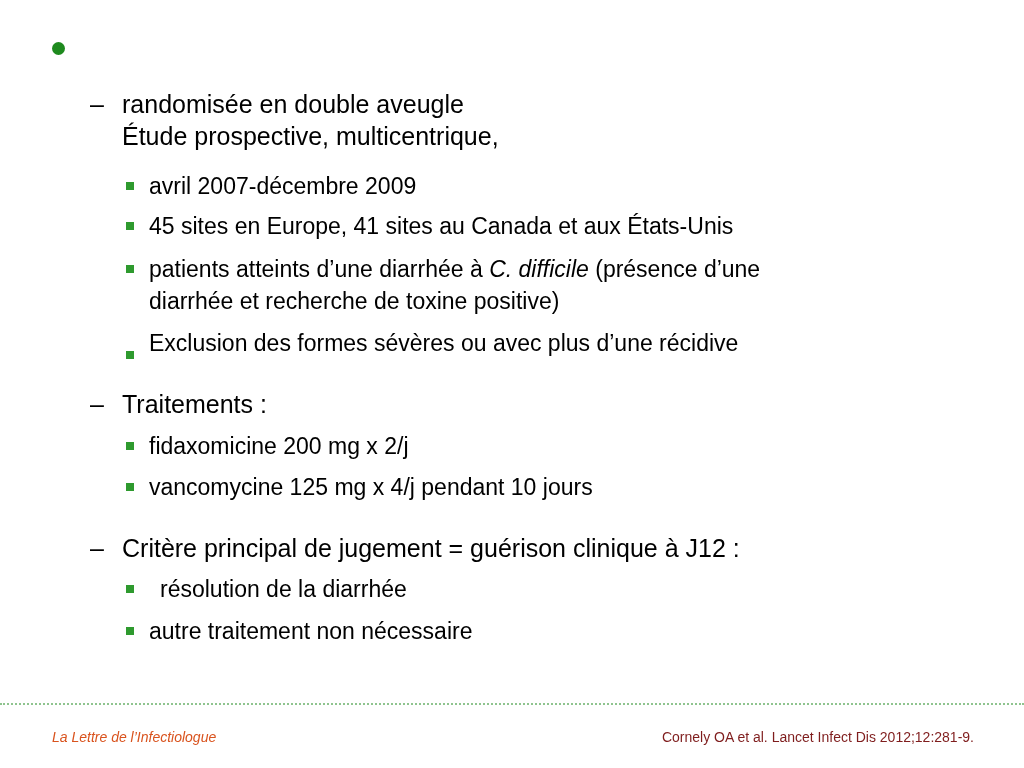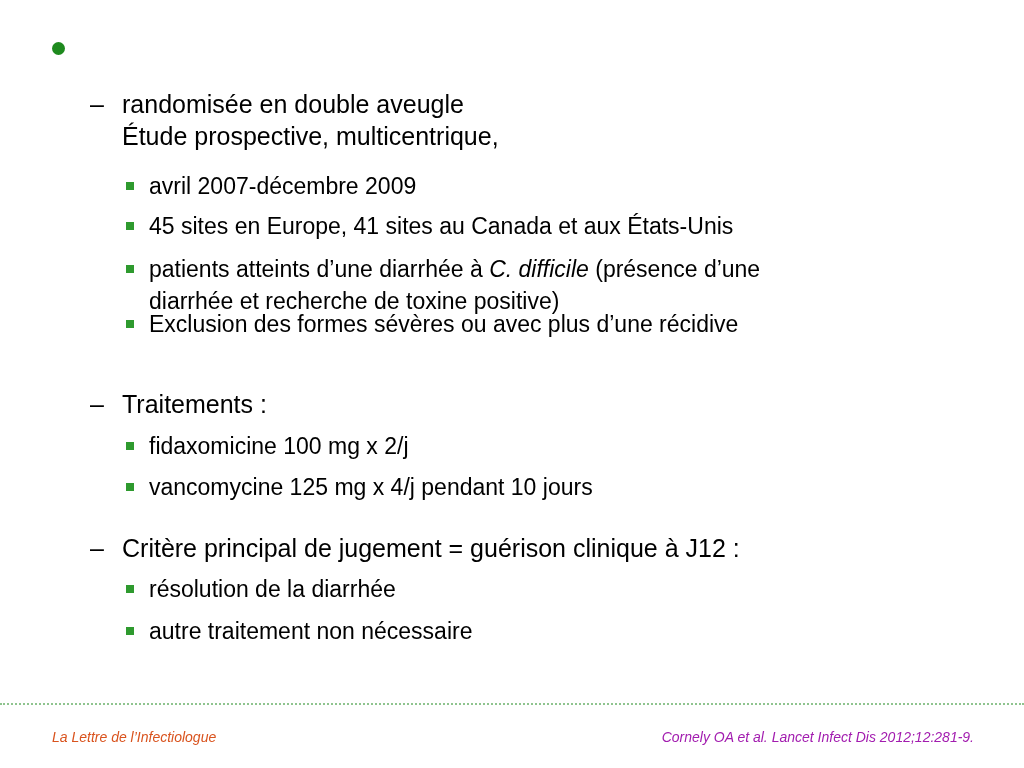--- a/index.html
+++ b/index.html
@@ -12,21 +12,21 @@
   .lvl1 .txt { font-size:29px; font-weight:bold; }
   .lvl2 { position:absolute; left:90px; font-size:25px; line-height:32px; display:flex; }
   .lvl2 .dash { width:32px; flex:none; }
   .lvl3 { position:absolute; left:126px; font-size:23px; line-height:32px; display:flex; }
   .sq { width:8px; height:8px; background:#2e9a2e; flex:none; margin-top:12px; margin-right:15px; }
   .footer-line {
     position:absolute; left:0; top:703px; width:1024px; height:0;
     border-top:2px dotted #8fc48f;
   }
   .foot-left { position:absolute; left:52px; top:729px; font-size:14px; font-style:italic; color:#d9531e;text-align:center; }
-  .foot-right { position:absolute; right:50px; top:729px; font-size:14px; font-style:italic; color:#a21caf; }
+  .foot-right { position:absolute; right:50px; top:729px; font-size:14px; color:#7f1d1d; }
 </style>
 </head>
 <body>
 
 <div class="lvl1">
   <span class="dot"></span>
 </div>
 
 <div class="lvl2" style="top:88px;">
   <span class="dash">–</span>
@@ -43,43 +43,43 @@
   <span class="sq"></span>
   <span>45 sites en Europe, 41 sites au Canada et aux États-Unis</span>
 </div>
 <div class="lvl3" style="top:253px;">
   <span class="sq"></span>
   <div>
     <div><span>patients atteints d’une diarrhée à </span><i>C. difficile</i><span> (présence d’une</span></div>
     <div>diarrhée et recherche de toxine positive)</div>
   </div>
 </div>
-<div class="lvl3" style="top:308px;">
+<div class="lvl3" style="top:327px;align-items:flex-end;">
   <span class="sq"></span>
   <span>Exclusion des formes sévères ou avec plus d’une récidive</span>
 </div>
 
 <div class="lvl2" style="top:388px;">
   <span class="dash">–</span>
   <span>Traitements :</span>
 </div>
 <div class="lvl3" style="top:430px;">
   <span class="sq"></span>
-  <span>fidaxomicine 100 mg x 2/j</span>
+  <span>fidaxomicine 200 mg x 2/j</span>
 </div>
 <div class="lvl3" style="top:471px;">
   <span class="sq"></span>
   <span>vancomycine 125 mg x 4/j pendant 10 jours</span>
 </div>
 
 <div class="lvl2" style="top:532px;">
   <span class="dash">–</span>
   <span>Critère principal de jugement = guérison clinique à J12 :</span>
 </div>
-<div class="lvl3" style="top:573px;">
+<div class="lvl3" style="top:573px;gap:11px;">
   <span class="sq"></span>
   <span>résolution de la diarrhée</span>
 </div>
 <div class="lvl3" style="top:615px;">
   <span class="sq"></span>
   <span>autre traitement non nécessaire</span>
 </div>
 
 <div class="footer-line"></div>
 <div class="foot-left">La Lettre de l’Infectiologue</div>

